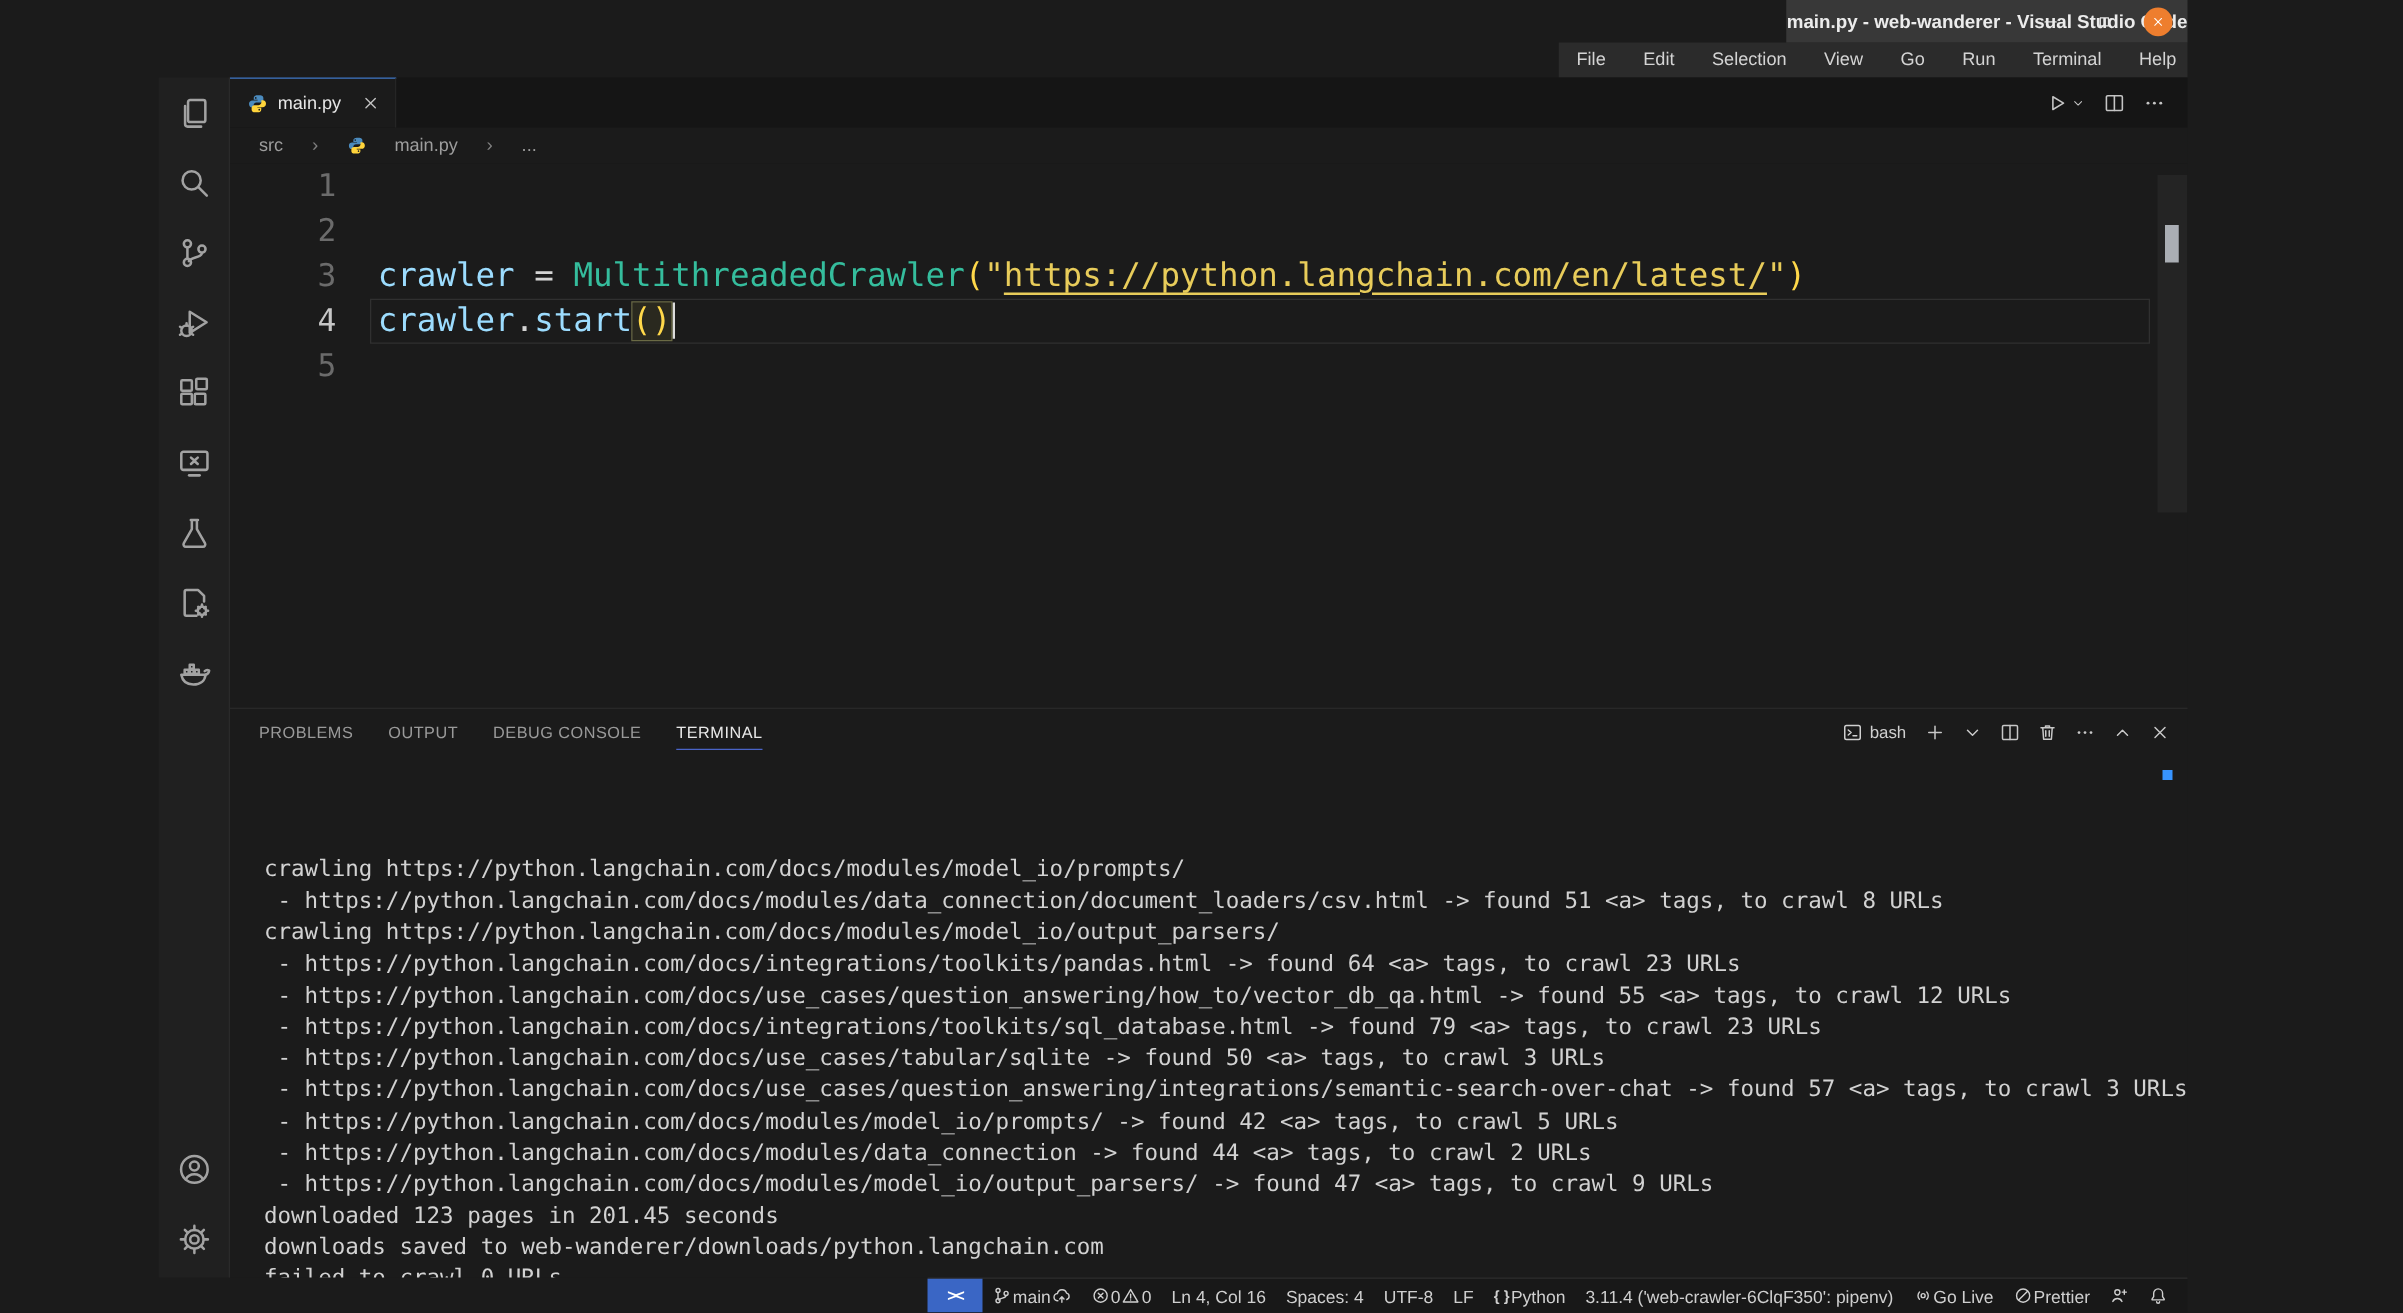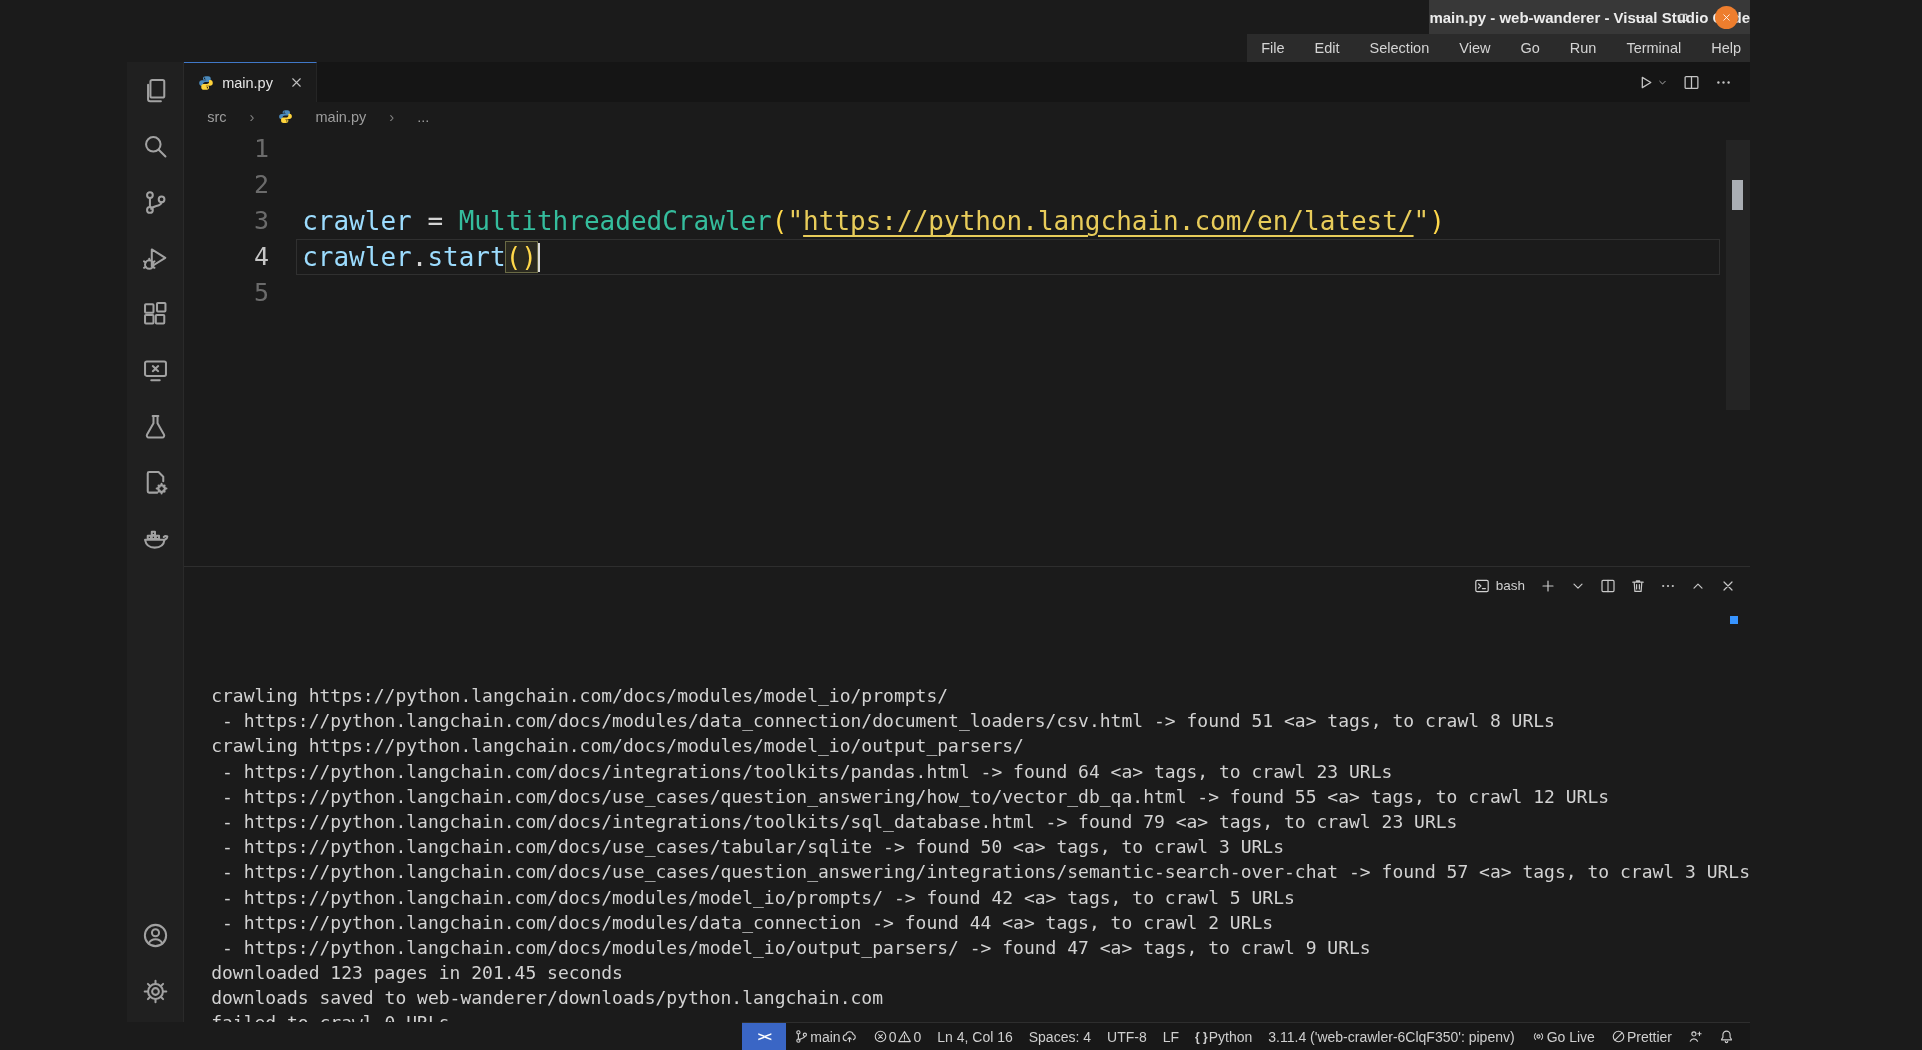--- a/index.html
+++ b/index.html
@@ -317,20 +317,26 @@
         <div class="ovr-mark"></div>
       <div class="code-line"><span class="ln">1</span></div>
           <div class="code-line"><span class="ln">2</span><span class="ct"></span></div>
           <div class="code-line"><span class="ln">3</span><span class="ct"><span class="tk-va">crawler</span><span class="tk-pl"> </span><span class="tk-op">=</span><span class="tk-pl"> </span><span class="tk-ty">MultithreadedCrawler</span><span class="tk-br">(</span><span class="tk-st">"</span><span class="tk-ur">https://python.langchain.com/en/latest/</span><span class="tk-st">"</span><span class="tk-br">)</span></span></div>
           <div class="code-line current"><span class="ln ln-active">4</span><span class="ct"><span class="tk-va">crawler</span><span class="tk-pl">.</span><span class="tk-va">start</span><span class="tk-bm">()</span><span class="caret"></span></span></div>
           <div class="code-line"><span class="ln">5</span><span class="ct"></span></div>
         </div>
 
       <div class="panel">
         <div class="panel-header">
+          <div class="panel-tabs">
+              <div class="p-tab">PROBLEMS</div>
+              <div class="p-tab">OUTPUT</div>
+              <div class="p-tab">DEBUG CONSOLE</div>
+              <div class="p-tab active">TERMINAL</div>
+            </div>
           <div class="panel-actions">
               <div class="shell-item">
                 <span class="icn">
                   <svg viewBox="0 0 16 16" fill="none" stroke="currentColor" stroke-width="1.2" stroke-linecap="round" stroke-linejoin="round">
                     <rect x="1.8" y="2.4" width="12.4" height="11.2" rx="1.4"></rect>
                     <path d="M4.6 6l2.3 2-2.3 2M8.4 10.6h3"></path>
                   </svg>
                 </span>
                 <span>bash</span>
               </div>

